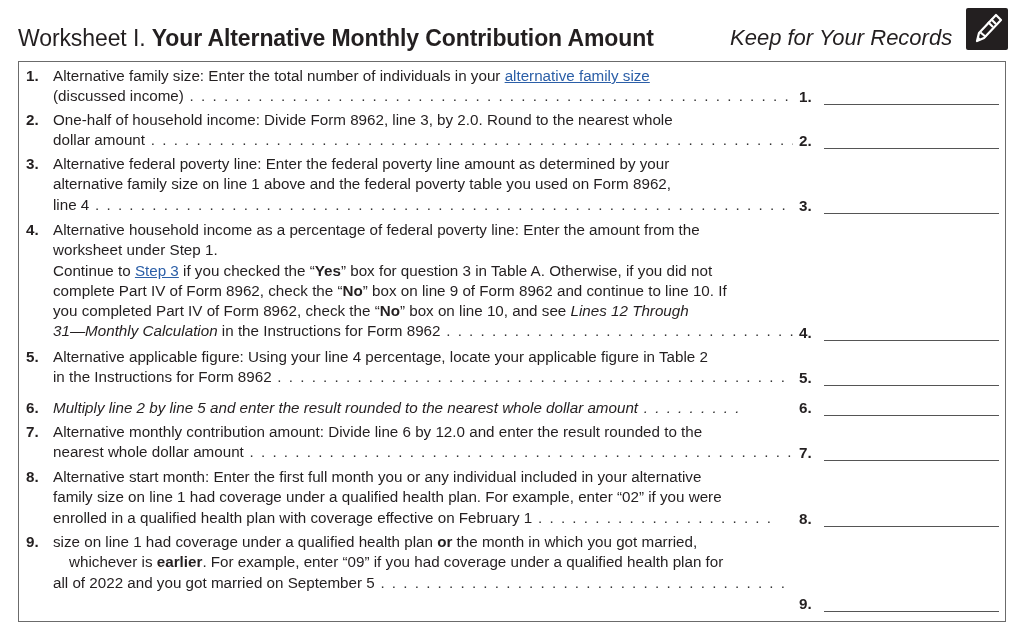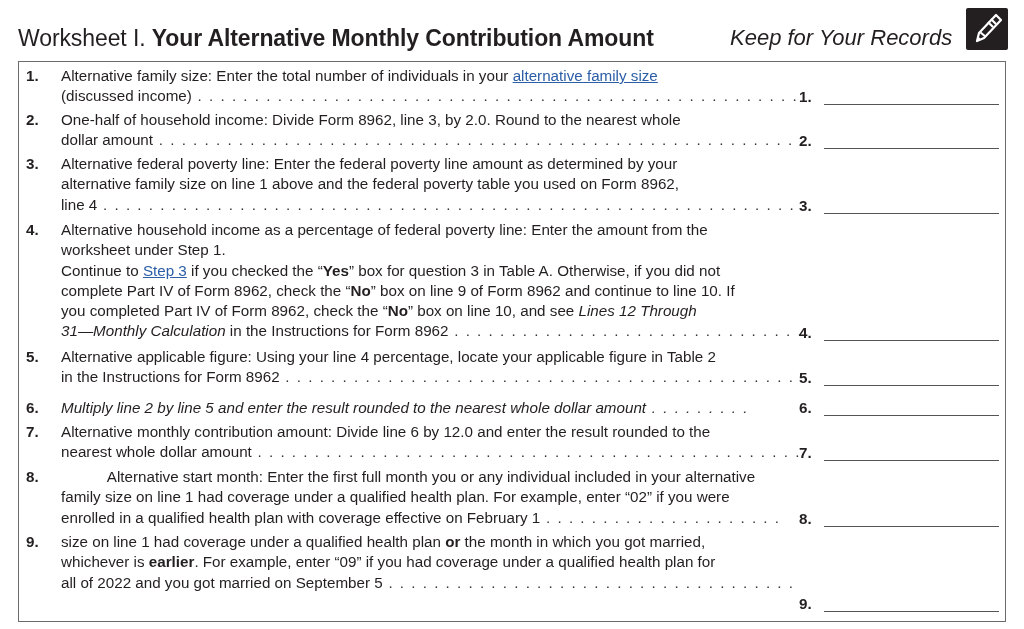--- a/index.html
+++ b/index.html
@@ -26,21 +26,21 @@
   }
   .box {
     position: absolute; left: 18px; top: 61px; width: 988px; height: 561px;
     border: 1.5px solid #6b6b6b; box-sizing: border-box;
   }
   .item { position: absolute; left: 0; width: 100%; }
   .num {
     position: absolute; left: 7px; font-weight: bold; font-size: 15.2px;
   }
   .text {
-    position: absolute; left: 42px; width: 740px; font-size: 15.2px; line-height: 20.3px;
+    position: absolute; left: 34px; width: 740px; font-size: 15.2px; line-height: 20.3px;
   }
   .line { white-space: nowrap; }
   .dots { color: #333; letter-spacing: 1.5px; }
   .lnum {
     position: absolute; left: 780px; font-weight: bold; font-size: 15.2px;
   }
   .field {
     position: absolute; left: 805px; width: 175px; height: 16px;
     border-bottom: 1.3px solid #555;
   }
@@ -142,32 +142,32 @@
       <div class="line" style="overflow: hidden; max-width: 740px;">Alternative monthly contribution amount: Divide line 6 by 12.0 and enter the result rounded to the</div>
       <div class="line" style="overflow: hidden; max-width: 740px;"><span>nearest whole dollar amount</span><span class="dots">  . . . . . . . . . . . . . . . . . . . . . . . . . . . . . . . . . . . . . . . . . . . . . . . .</span></div>
     </div>
     <span class="lnum" style="top:22px;">7.</span>
     <div class="field" style="top:22px;"></div>
   </div>
 
   <div class="item" style="top:405px;">
     <span class="num" style="top:1px;">8.</span>
     <div class="text">
-      <div class="line" style="overflow: hidden; max-width: 740px; text-align: center;">Alternative start month: Enter the first full month you or any individual included in your alternative</div>
+      <div class="line" style="overflow: hidden; max-width: 740px;">Alternative start month: Enter the first full month you or any individual included in your alternative</div>
       <div class="line" style="overflow: hidden; max-width: 740px;">family size on line 1 had coverage under a qualified health plan. For example, enter “02” if you were</div>
       <div class="line" style="overflow: hidden; max-width: 740px;"><span>enrolled in a qualified health plan with coverage effective on February 1</span><span class="dots">  . . . . . . . . . . . . . . . . . . . . .</span></div>
     </div>
     <span class="lnum" style="top:43px;">8.</span>
     <div class="field" style="top:43px;"></div>
   </div>
 
   <div class="item" style="top:470px;">
     <span class="num" style="top:1px;">9.</span>
     <div class="text">
       <div class="line" style="overflow: hidden; max-width: 740px;"><span>size on line 1 had coverage under a qualified health plan </span><b>or</b><span> the month in which you got married,</span></div>
-      <div class="line" style="overflow: hidden; max-width: 740px;"><span>whichever is </span><b>earlier</b><span>. For example, enter “09” if you had coverage under a qualified health plan for</span></div>
+      <div class="line" style="overflow: hidden; max-width: 740px; margin-left: 16px;"><span>whichever is </span><b>earlier</b><span>. For example, enter “09” if you had coverage under a qualified health plan for</span></div>
       <div class="line" style="overflow: hidden; max-width: 740px;"><span>all of 2022 and you got married on September 5</span><span class="dots"> . . . . . . . . . . . . . . . . . . . . . . . . . . . . . . . . . . . . . .</span></div>
     </div>
     <span class="lnum" style="top:63px;">9.</span>
     <div class="field" style="top:63px;"></div>
   </div>
 
 </div>
 
 </body></html>

